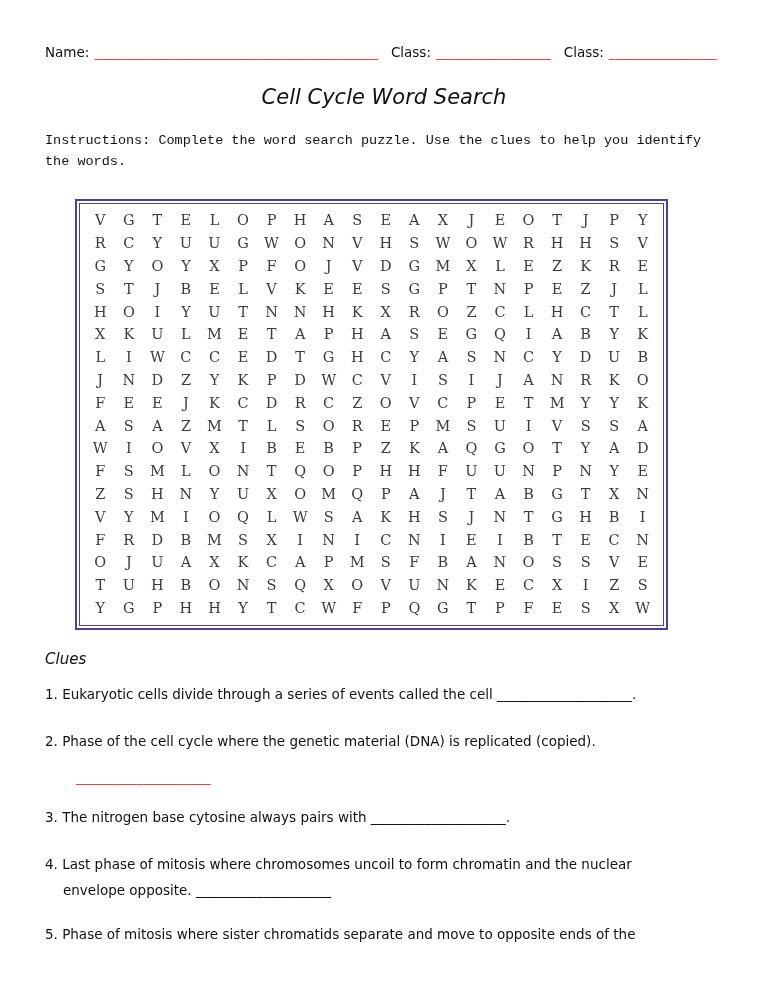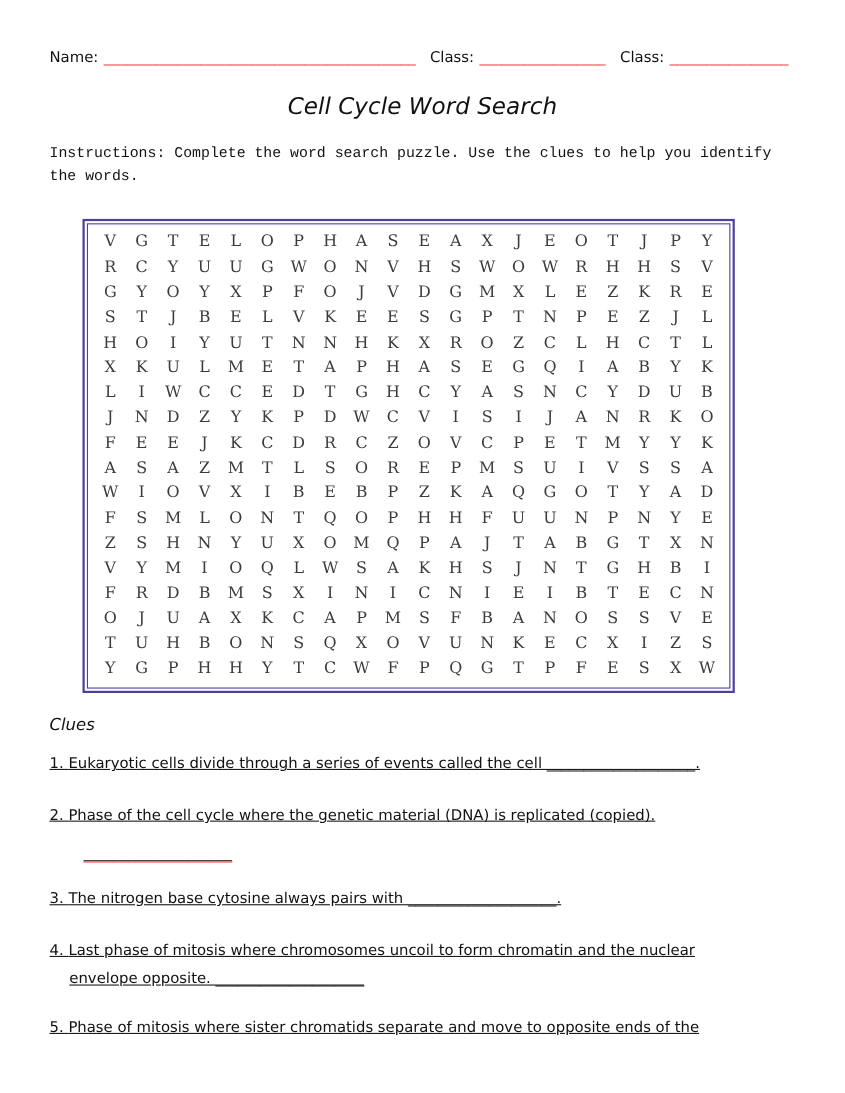--- a/index.html
+++ b/index.html
@@ -44,21 +44,21 @@
   .ws-cell {
     text-align: center;
     font-family: "DejaVu Serif", "Liberation Serif", serif;
     font-size: 14.5px; color: #3b3b3a;
   }
   
   .clues-heading {
     margin: 20px 0 0 0; font-size: 15px; font-weight: 400;
     font-style: italic; color: #111;
   }
-  .clues-list { margin-top: 13px; width: 672px; text-decoration: underline; }
+  .clues-list { margin-top: 13px; width: 672px; }
   .clue {
     font-size: 13.5px; line-height: 26px; color: #111;
     margin-bottom: 21px;
   }
   .clue.two-line { margin-bottom: 18px; }
   .clue-first { padding-left: 18px; text-indent: -18px; }
   .clue-cont { padding-left: 18px; }
   .clue-blank {
     padding-left: 31px; margin-top: 10px; line-height: 26px;
   }

